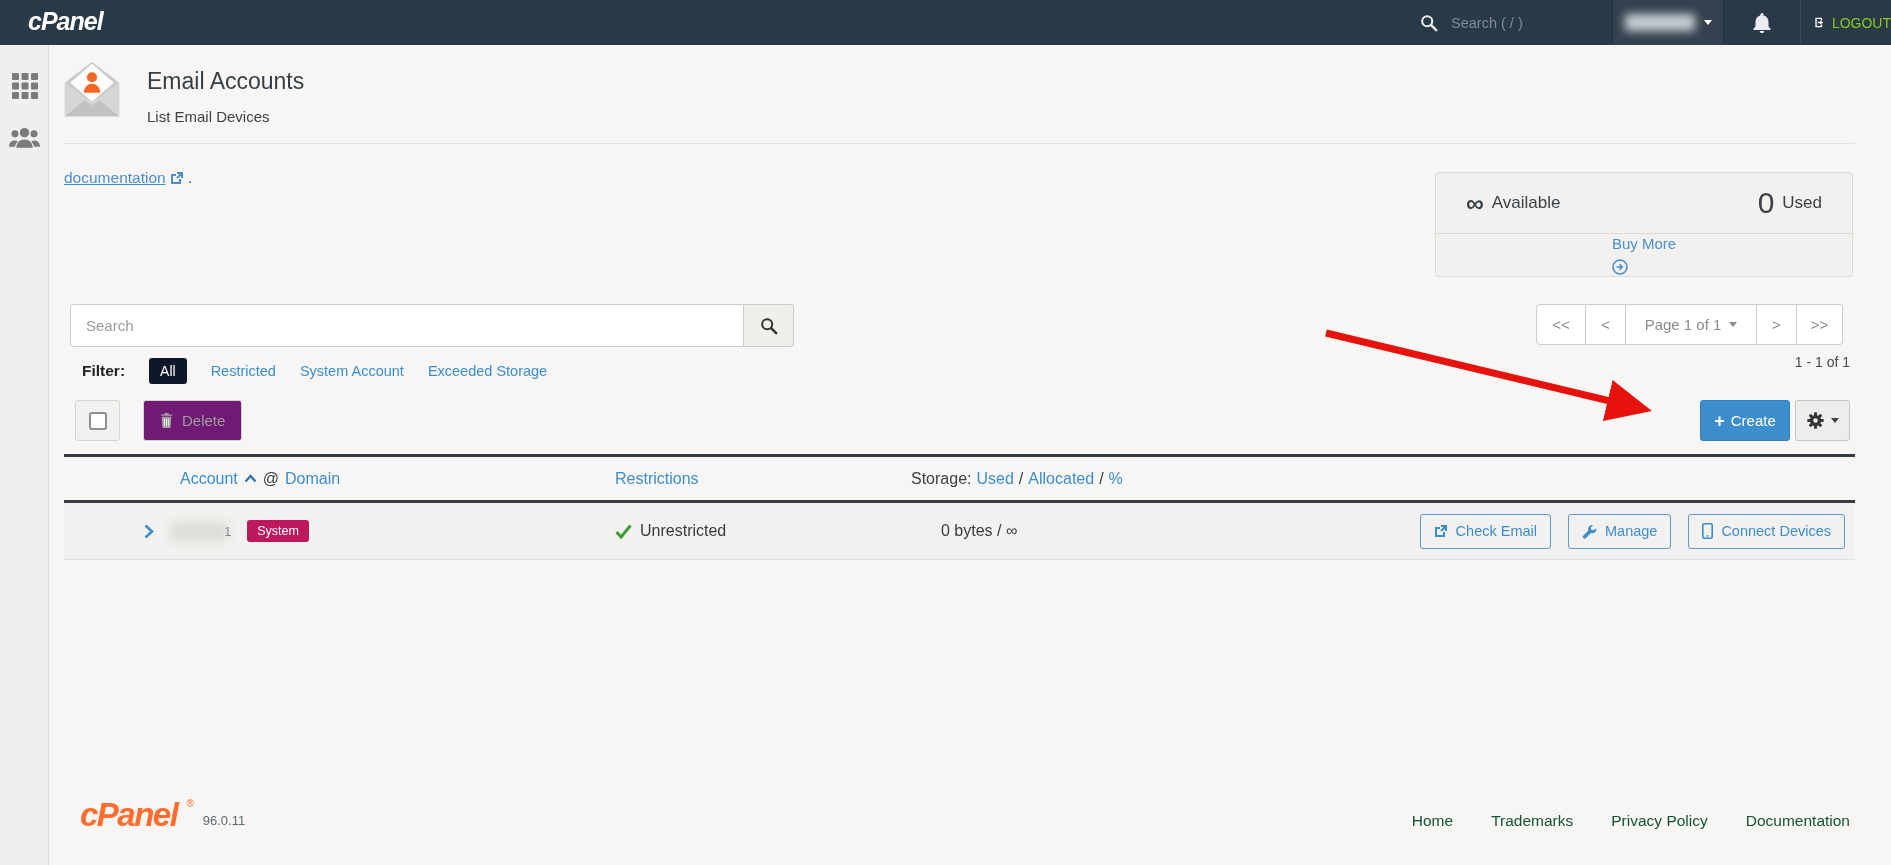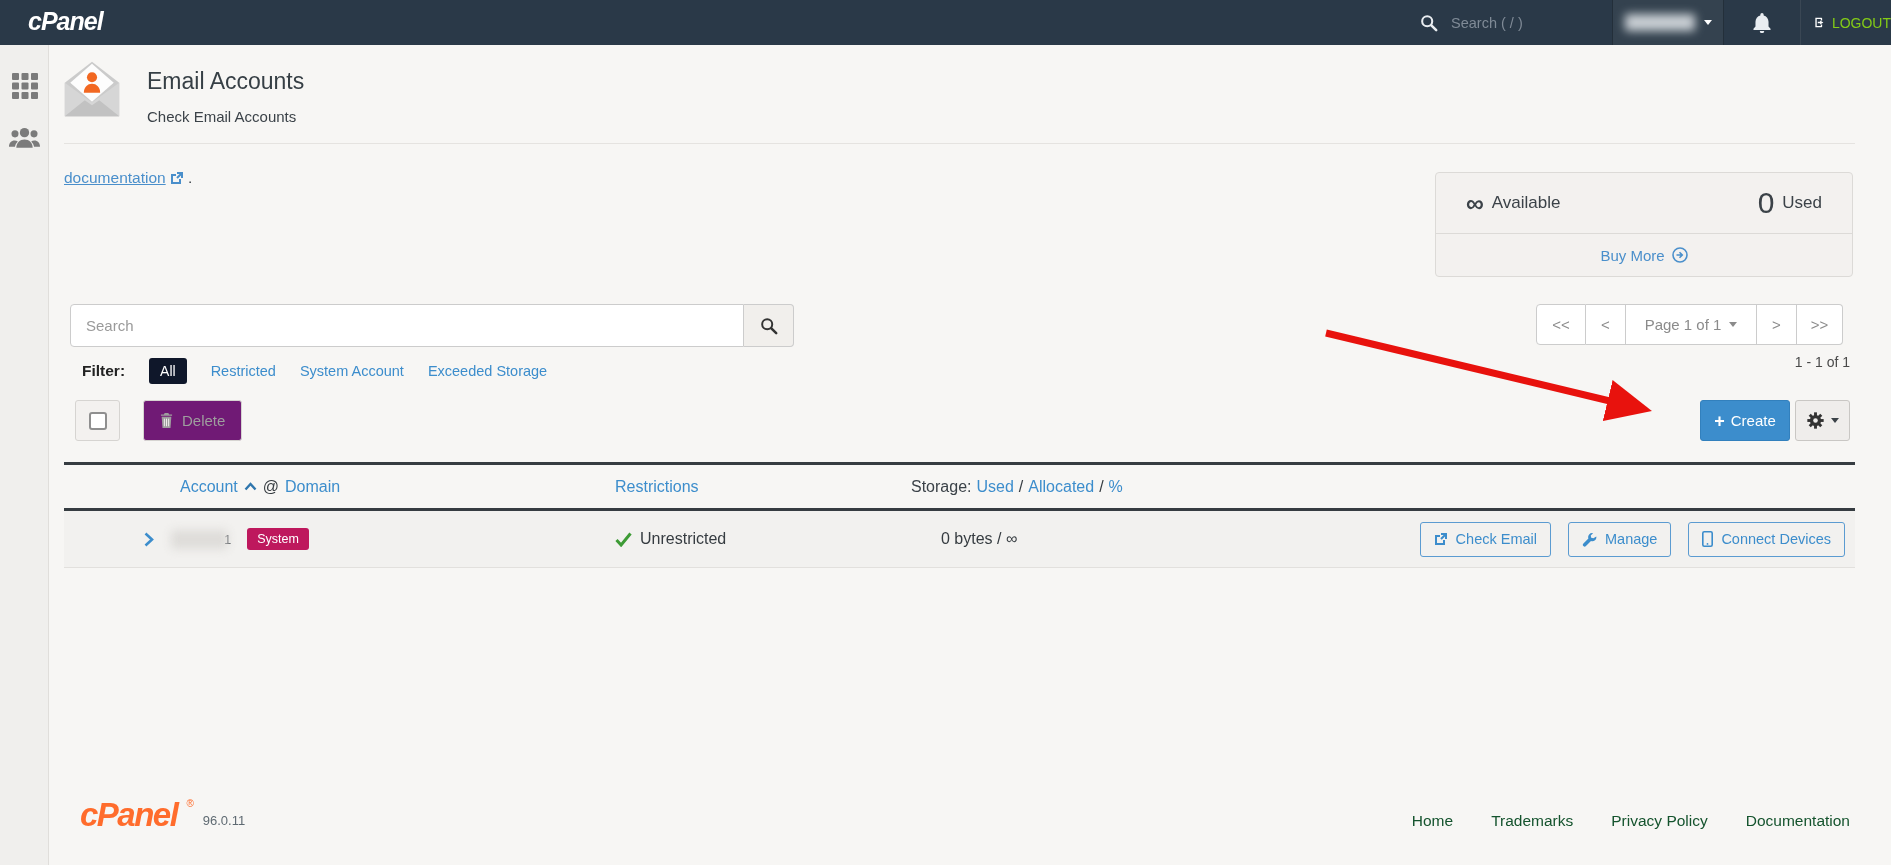--- a/index.html
+++ b/index.html
@@ -37,21 +37,21 @@
   .doc-link { color:#4a8fcb; text-decoration:underline; cursor:pointer; display:inline-flex; align-items:center; gap:4px; }
 
   
   .quota { position:absolute; right:38px; top:172px; width:418px; background:#f3f1ef; border:1px solid #dcdad7; border-radius:4px; }
   .quota-top { height:61px; display:flex; align-items:center; justify-content:space-between; padding:0 30px; border-bottom:1px solid #dcdad7; }
   .quota-avail { display:flex; align-items:center; font-size:17px; }
   .inf { font-size:25px; font-weight:700; margin-right:8px; line-height:1; }
   .quota-used { display:flex; align-items:center; font-size:17px; }
   .uv { font-size:30px; font-weight:300; margin-right:8px; line-height:1; }
   .quota-bottom { height:42px; display:flex; align-items:center; justify-content:center; }
-  .buy-more { color:#4a8fcb; font-size:15px; display:flex; align-items:flex-start; gap:7px; cursor:pointer; }
+  .buy-more { color:#4a8fcb; font-size:15px; display:flex; align-items:flex-start; gap:7px; cursor:pointer;flex-direction:column; }
 
   
   .search-group { position:absolute; left:70px; top:304px; display:flex; }
   .search-input { width:674px; height:43px; border:1px solid #ccc; border-radius:4px 0 0 4px; padding:0 15px; font-size:15px; color:#555; background:#fff; outline:none; font-family:inherit; }
   .search-input::placeholder { color:#9a9a9a; }
   .search-btn { width:50px; height:43px; border:1px solid #ccc; border-left:none; background:#f1efec; border-radius:0 4px 4px 0; display:flex; align-items:center; justify-content:center; cursor:pointer; }
 
   
   .pager { position:absolute; right:48px; top:304px; display:flex; height:41px; }
   .pg { background:#fff; border:1px solid #ccc; border-left:none; color:#8b8b8b; font-size:15px; display:flex; align-items:center; justify-content:center; cursor:pointer; font-family:inherit; }
@@ -76,21 +76,21 @@
   .create-btn { width:90px; height:41px; background:#3c8dcc; border:1px solid #3280bd; border-radius:3px; color:#fff; font-size:15px; display:flex; align-items:center; justify-content:center; gap:6px; cursor:pointer; }
   .create-plus { font-size:18px; font-weight:700; line-height:1; }
   .gear-btn { width:55px; height:41px; background:#efedeb; border:1px solid #c9c7c4; border-radius:3px; display:flex; align-items:center; justify-content:center; gap:7px; cursor:pointer; }
 
   
   .red-arrow { position:absolute; left:1312px; top:320px; pointer-events:none; z-index:30; }
 
   
   .table { position:absolute; left:64px; top:454px; width:1791px; }
   .thead, .trow { display:grid; grid-template-columns:551px 290px 290px 1fr; align-items:center; }
-  .thead { height:49px; border-top:3px solid #363c41; border-bottom:3px solid #363c41; font-size:16px;margin-top:8px; }
+  .thead { height:49px; border-top:3px solid #363c41; border-bottom:3px solid #363c41; font-size:16px; }
   .th.c1 { padding-left:116px; display:flex; align-items:center; gap:6px; }
   .th.c3 { padding-left:6px; display:flex; align-items:center; gap:5px; flex-wrap:nowrap; white-space:nowrap; }
   .th a, .col-link { color:#3c8dcc; cursor:pointer; text-decoration:none; }
   .at, .sep { color:#363c41; }
   .trow { height:57px; background:#f2f1ef; border-bottom:1px solid #e2e0dd; }
   .td.c1 { padding-left:80px; display:flex; align-items:center; }
   .expand-ch { cursor:pointer; margin-right:17px; }
   .name-blur { width:57px; height:19px; background:#dedcd9; }
   .name-suffix { font-size:13px; color:#3b4248; margin-left:-4px; }
   .badge { background:#be185d; color:#fff; font-size:12.5px; padding:4px 10px; border-radius:3px; margin-left:16px; }
@@ -168,21 +168,21 @@
 
   <svg class="feature-icon" width="58" height="58" viewBox="0 0 64 64">
     <polygon points="32,2 62,25 62,62 2,62 2,25" fill="#cbcbcb"></polygon>
     <polygon points="32,4 56,25 32,46 8,25" fill="#fdfdfd"></polygon>
     <circle cx="32" cy="19" r="5.6" fill="#f26822"></circle>
     <path d="M23 36c0-6 4-9.8 9-9.8s9 3.8 9 9.8z" fill="#f26822"></path>
     <polygon points="2,25 32,47 62,25 62,62 2,62" fill="#d6d6d6"></polygon>
     <polygon points="2,62 24,44.5 32,50 40,44.5 62,62" fill="#c2c2c2"></polygon>
   </svg>
   <h1 class="page-title">Email Accounts</h1>
-  <div class="page-subtitle">Check Email Accounts</div>
+  <div class="page-subtitle">List Email Devices</div>
   <div class="header-divider"></div>
 
   <p class="intro">
     <a class="doc-link">
       <span>documentation</span>
       <svg width="14" height="14" viewBox="0 0 14 14" fill="#4a8fcb">
         <path d="M1 3h5v2H3v6h6V8h2v5H1z"></path>
           <path d="M7 1h6v6h-2V4.4L7.7 7.7 6.3 6.3 9.6 3H7z"></path>
       </svg>
     </a>

